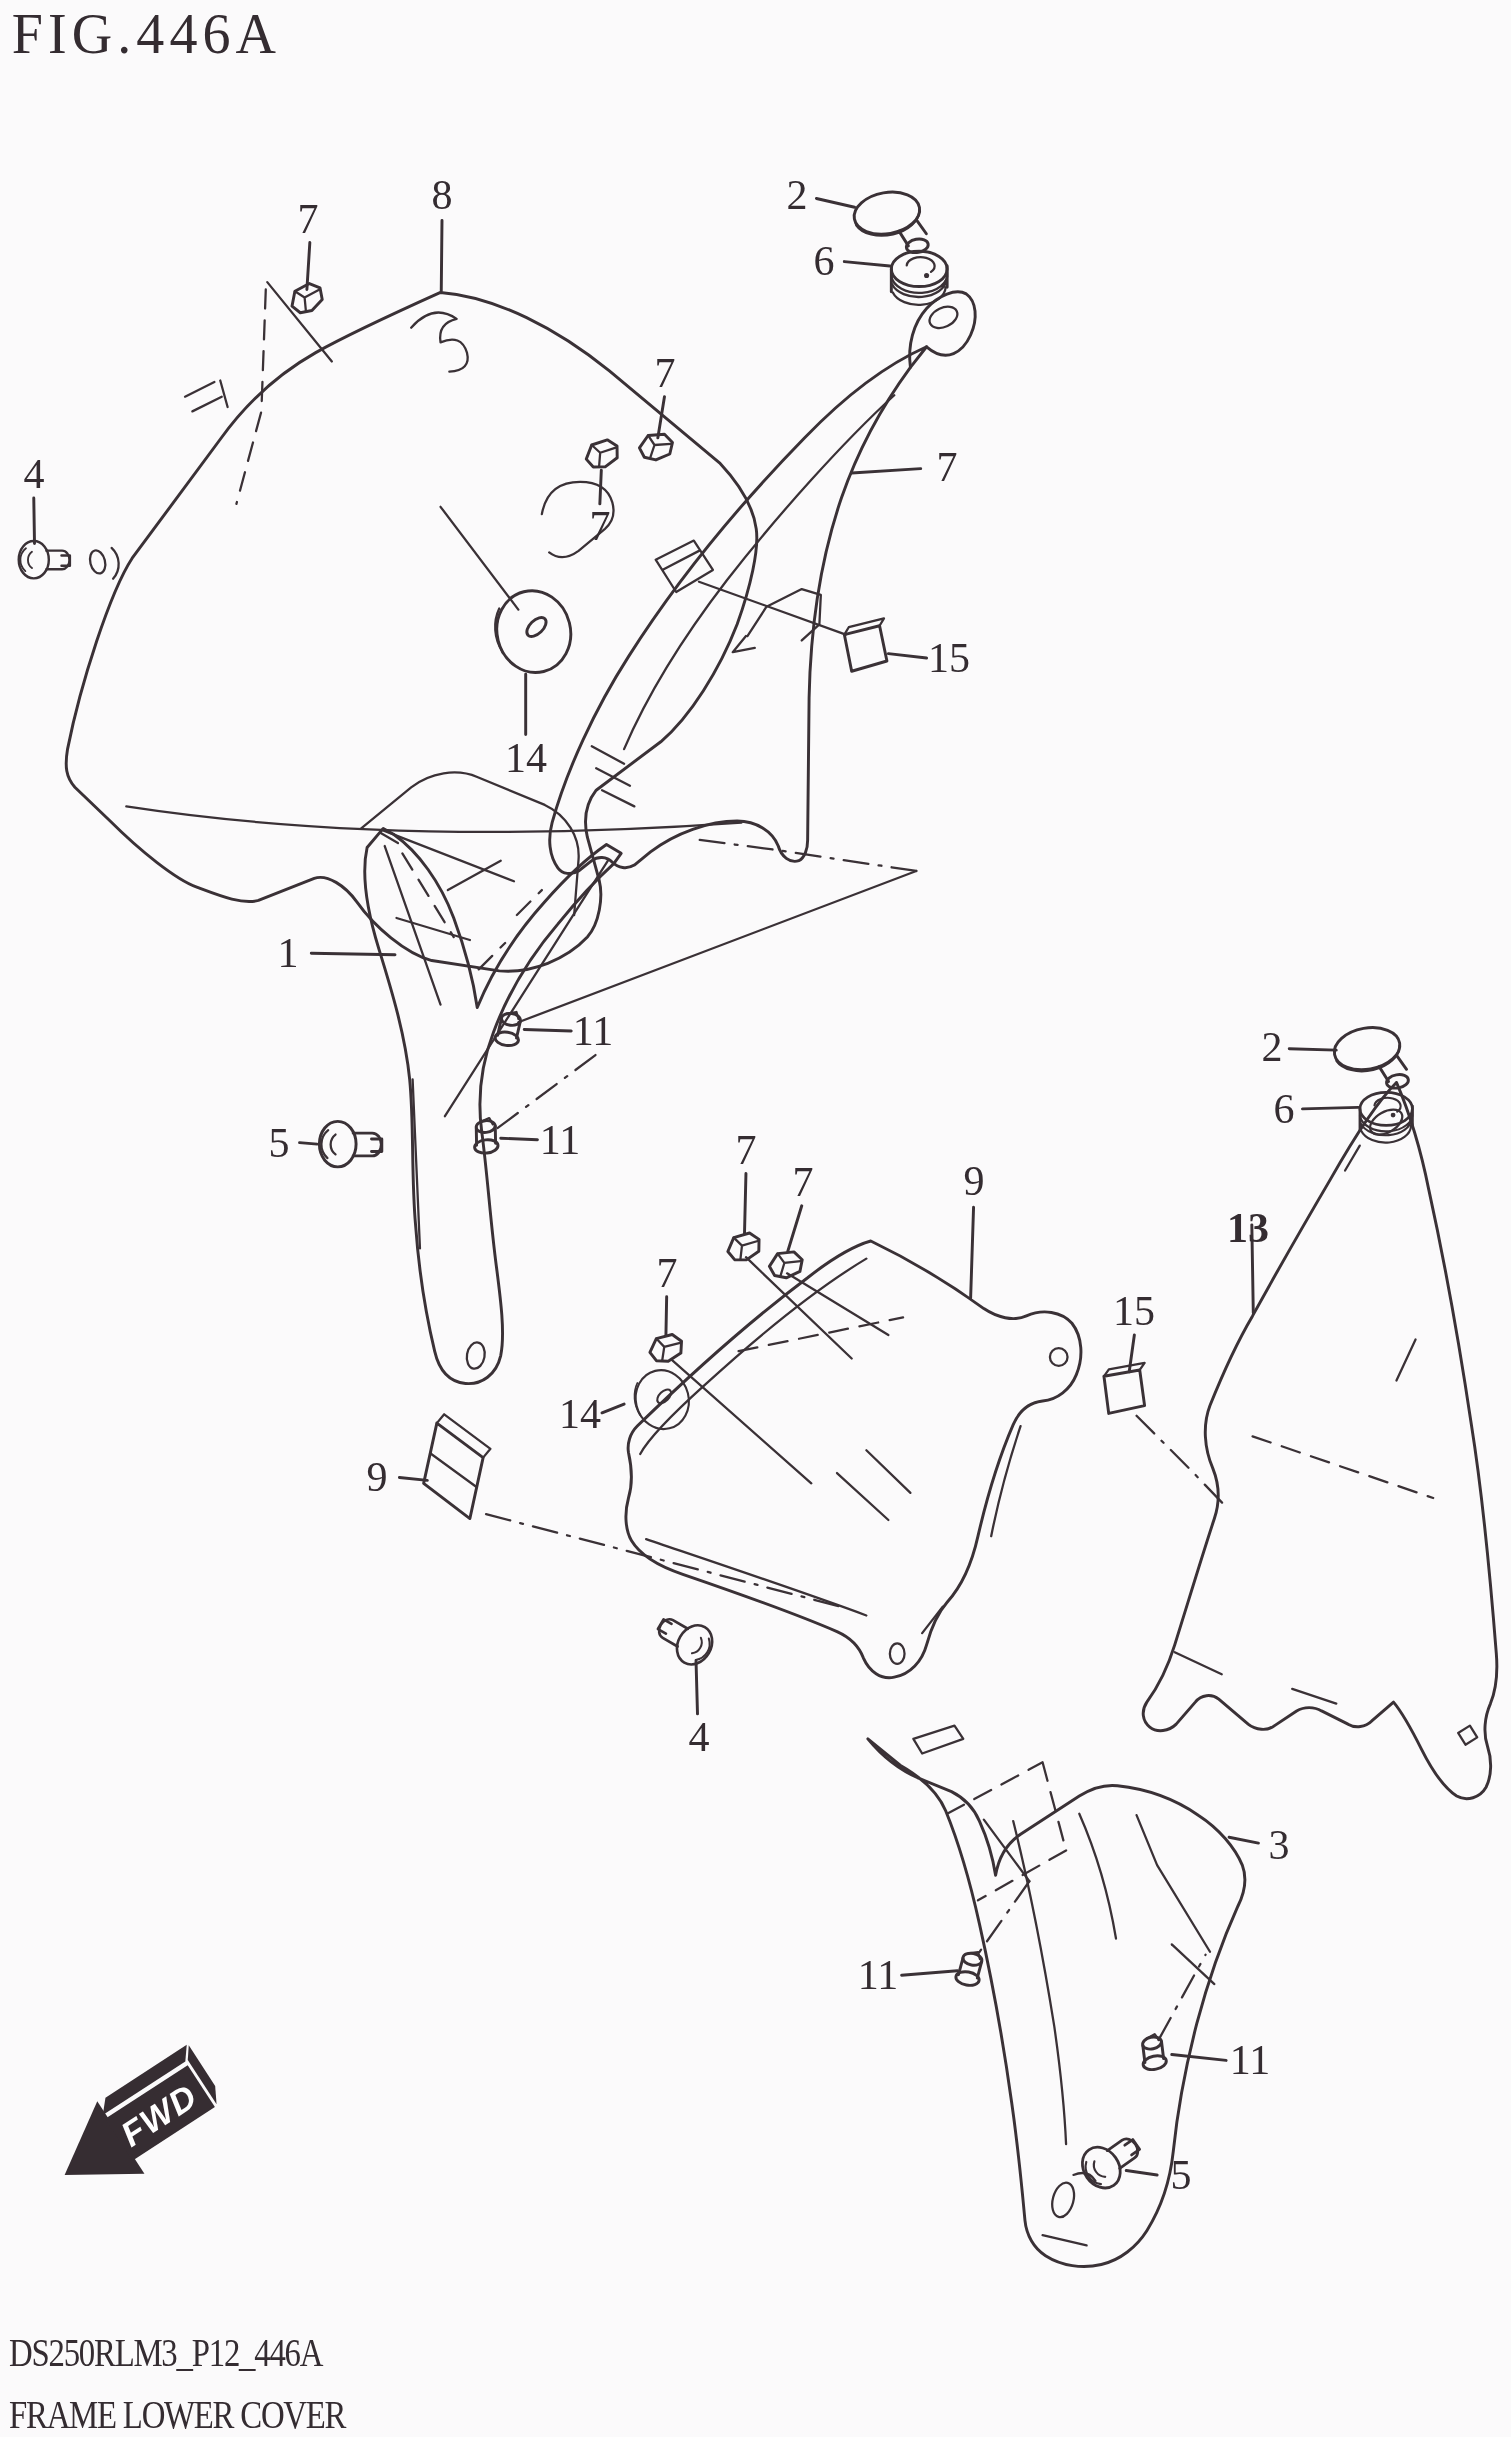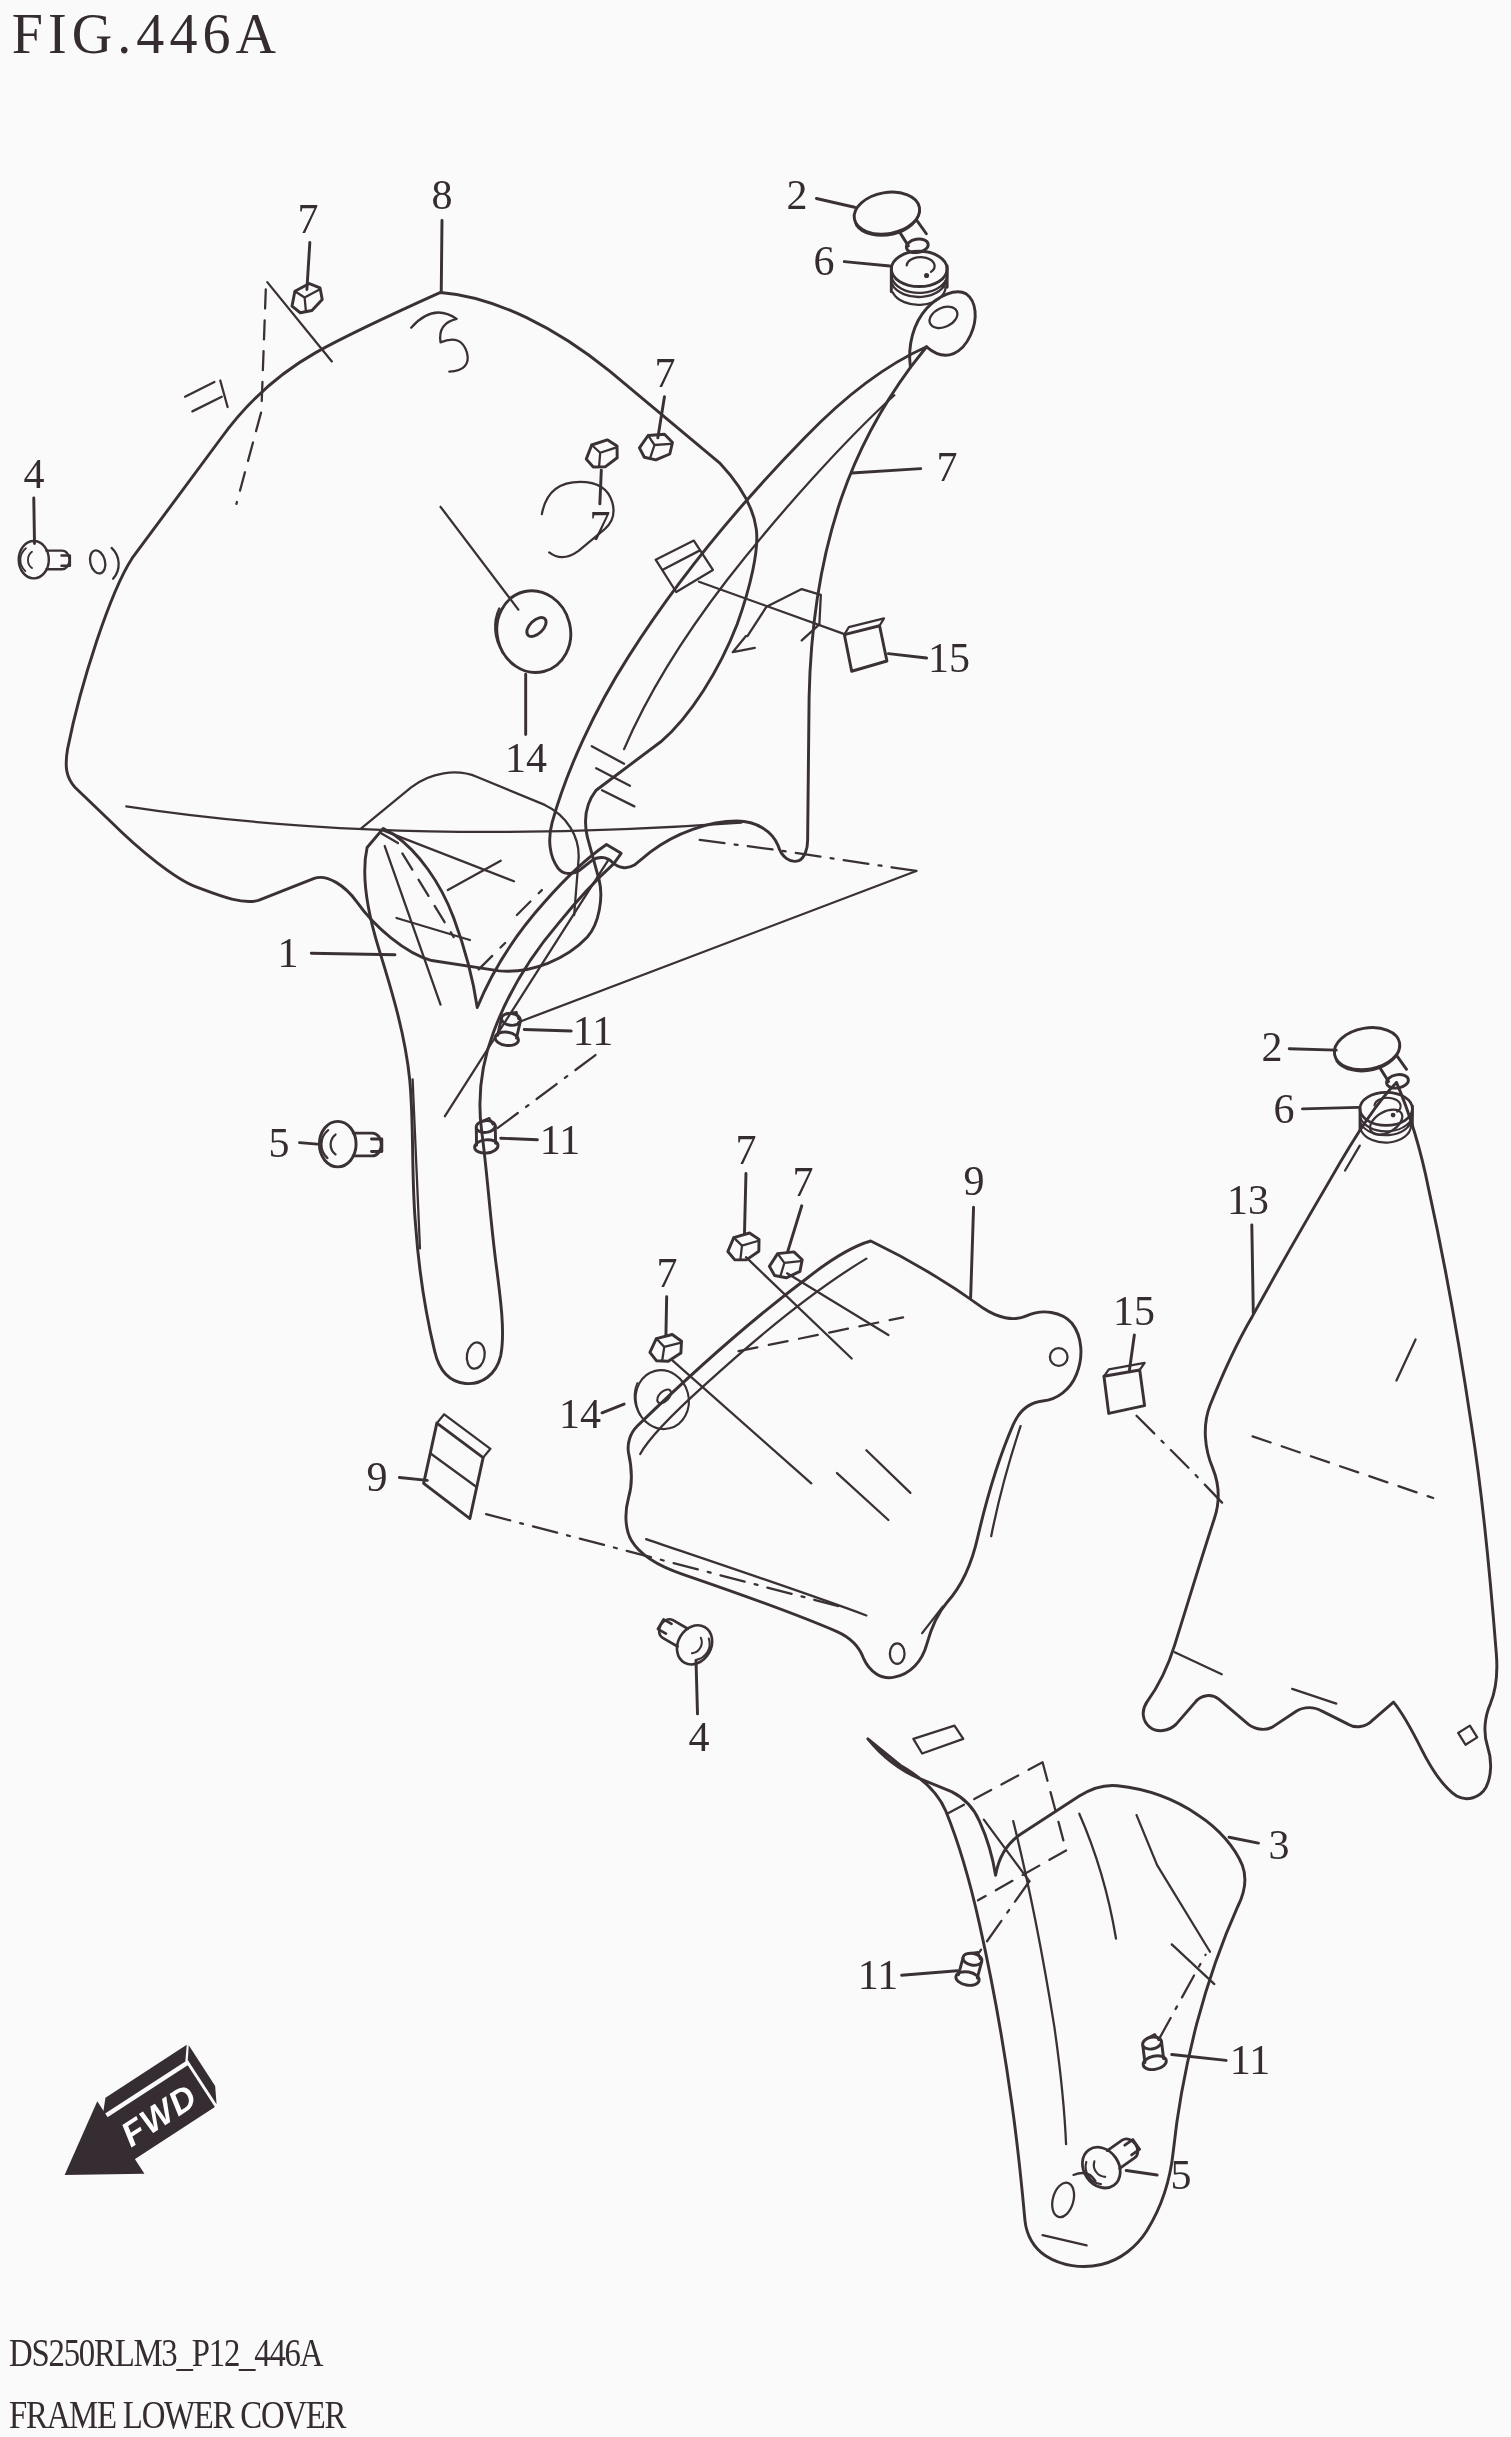--- a/index.html
+++ b/index.html
@@ -248,21 +248,21 @@
       <span class="callout" style="left: 526px; top: 758px;">14</span>
       <span class="callout" style="left: 288px; top: 953px;">1</span>
       <span class="callout" style="left: 593px; top: 1031px;">11</span>
       <span class="callout" style="left: 1272px; top: 1047px;">2</span>
       <span class="callout" style="left: 1284px; top: 1109px;">6</span>
       <span class="callout" style="left: 279px; top: 1143px;">5</span>
       <span class="callout" style="left: 560px; top: 1140px;">11</span>
       <span class="callout" style="left: 746px; top: 1150px;">7</span>
       <span class="callout" style="left: 803px; top: 1182px;">7</span>
       <span class="callout" style="left: 974px; top: 1181px;">9</span>
-      <span class="callout" style="left: 1248px; top: 1200px;">13</span>
+      <span class="callout" style="left: 1248px; top: 1228px; font-weight: bold;">13</span>
       <span class="callout" style="left: 667px; top: 1273px;">7</span>
       <span class="callout" style="left: 1134px; top: 1311px;">15</span>
       <span class="callout" style="left: 580px; top: 1414px;">14</span>
       <span class="callout" style="left: 377px; top: 1477px;">9</span>
       <span class="callout" style="left: 699px; top: 1737px;">4</span>
       <span class="callout" style="left: 1279px; top: 1845px;">3</span>
       <span class="callout" style="left: 878px; top: 1975px;">11</span>
       <span class="callout" style="left: 1250px; top: 2060px;">11</span>
       <span class="callout" style="left: 1181px; top: 2175px;">5</span>
     </div>

